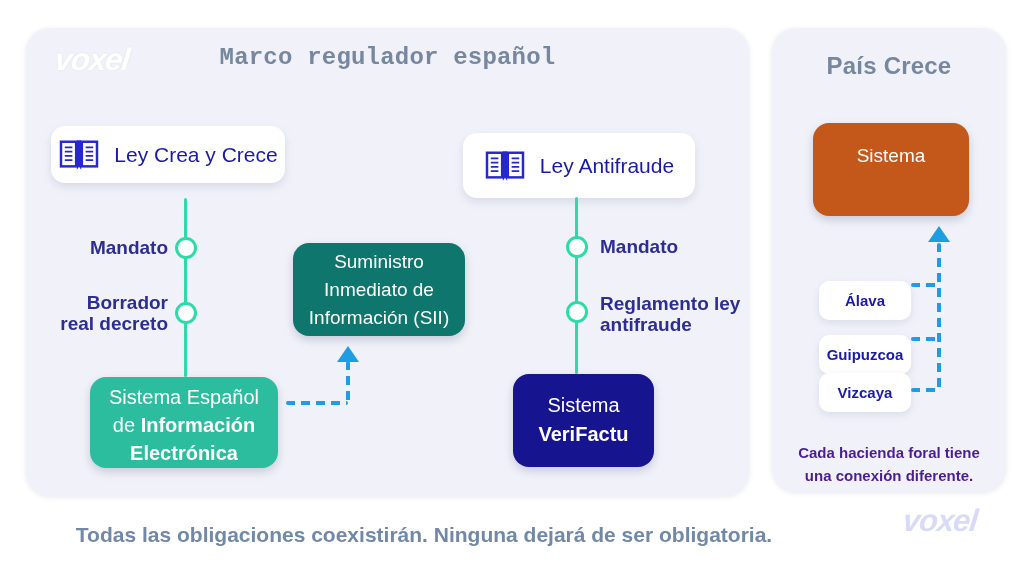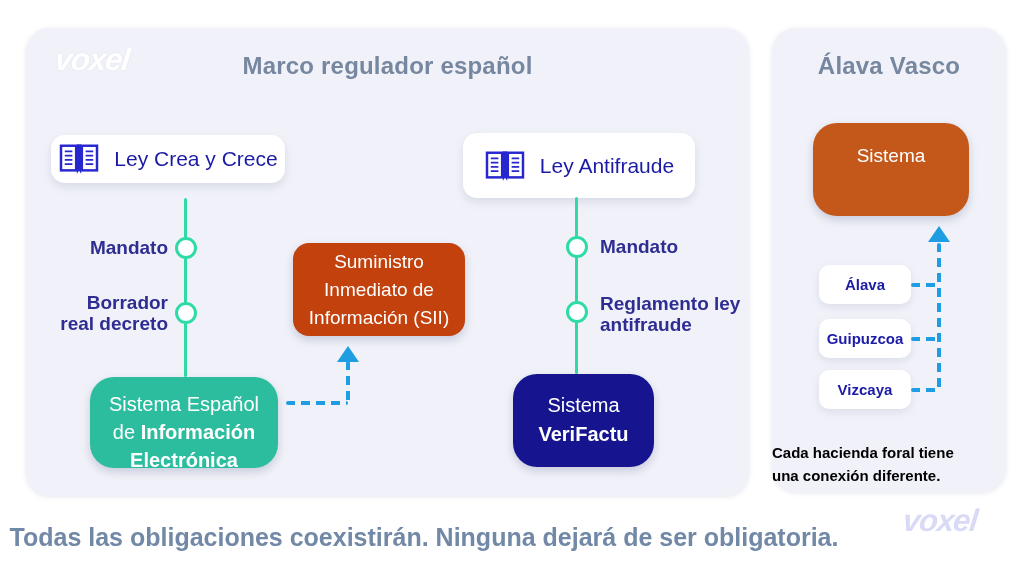--- a/index.html
+++ b/index.html
@@ -6,82 +6,82 @@
   html,body { background:#ffffff; }
   body { font-family:"Liberation Sans", sans-serif; }
   .canvas { position:relative; width:1024px; height:568px; background:#ffffff; overflow:hidden; }
 
   
   .panel { position:absolute; background:#f1f2f9; border-radius:24px; box-shadow:0 1px 5px rgba(120,130,160,0.18); }
   .panel-spain { left:26px; top:28px; width:723px; height:468px; }
   .panel-pv    { left:772px; top:28px; width:234px; height:464px; }
 
   .panel-title { position:absolute; font-size:24px; font-weight:bold; color:#76879f; text-align:center; letter-spacing:0.2px; }
-  .title-spain { left:26px; top:52px; width:723px; }
+  .title-spain { left:26px; top:44px; width:723px;font-family:Liberation Mono, monospace; }
   .title-pv    { left:772px; top:52px; width:234px; }
 
   
   .wordmark { position:absolute; font-style:italic; font-weight:bold; letter-spacing:-1px; transform:skewX(-6deg); }
   .wordmark-top { left:55px; top:42px; font-size:31px; color:#ffffff; text-shadow:0 0 2px rgba(220,222,235,0.9); }
   .wordmark-bottom { left:903px; top:503px; font-size:31px; color:#d9daf6; }
 
   
   .law-card { position:absolute; background:#ffffff; border-radius:14px; box-shadow:0 4px 10px rgba(100,110,150,0.18);
               display:flex; align-items:center; justify-content:center; gap:14px; }
-  .law-crea { left:51px; top:135px; width:234px; height:48px; }
+  .law-crea { left:51px; top:126px; width:234px; height:57px; }
   .law-anti { left:463px; top:133px; width:232px; height:65px;text-align:center; }
   .law-label { font-size:21px; color:#1b1ba6; white-space:nowrap; }
 
   
   .tl-line { position:absolute; width:3px; background:#2edba6; border-radius:2px; }
   .tl-line-crea { left:184px; top:198px; height:179px; }
   .tl-line-anti { left:575px; top:197px; height:177px; }
   .tl-circle { position:absolute; width:22px; height:22px; border:3px solid #2edba6; border-radius:50%; background:#ffffff; }
   .milestone { position:absolute; font-size:19px; font-weight:bold; color:#2e2d91; line-height:21px; }
 
   
-  .sys-box { position:absolute; border-radius:24px; color:#ffffff; text-align:center;
+  .sys-box { position:absolute; border-radius:16px; color:#ffffff; text-align:center;
              box-shadow:0 4px 10px rgba(90,100,140,0.28); }
-  .box-efactura { left:90px;  top:377px; width:188px; height:91px; background:#2cbc9e; font-size:20px; line-height:28px; padding-top:13px; }
-  .box-sii      { left:293px; top:243px; width:172px; height:93px; background:#c2410c; font-size:19px; line-height:28px; padding-top:5px; border-radius:16px; }
+  .box-efactura { left:90px;  top:377px; width:188px; height:91px; background:#2cbc9e; font-size:20px; line-height:28px; padding-top:6px; }
+  .box-sii      { left:293px; top:243px; width:172px; height:93px; background:#0f766e; font-size:19px; line-height:28px; padding-top:5px; border-radius:16px; }
   .box-verifactu{ left:513px; top:374px; width:141px; height:93px; background:#16158f; font-size:20px; line-height:29px; padding-top:17px; }
   .box-ticketbai{ left:813px; top:123px; width:156px; height:93px; background:#c3581a; font-size:19px; line-height:28px; padding-top:19px; }
   .bold { font-weight:bold; }
 
   
   .dash-h { position:absolute; height:4px; background:repeating-linear-gradient(90deg, #1f9de2 0 9px, transparent 9px 15px); border-radius:2px; }
   .dash-v { position:absolute; width:4px;  background:repeating-linear-gradient(180deg, #1f9de2 0 9px, transparent 9px 15px); border-radius:2px; }
   .arrow-up { position:absolute; width:0; height:0; border-left:11px solid transparent; border-right:11px solid transparent; border-bottom:16px solid #1f9de2; }
 
   .sii-note { position:absolute; left:383px; top:352px; font-size:15px; font-weight:bold; color:#2d2c91; line-height:21px; }
 
   
   .prov-card { position:absolute; left:819px; width:92px; height:39px; background:#ffffff; border-radius:10px;
-               box-shadow:0 3px 8px rgba(100,110,150,0.16); display:flex; align-items:center; justify-content:center; }
+               box-shadow:0 3px 8px rgba(100,110,150,0.16); display:flex; align-items:center; justify-content:center;margin-top:16px; }
   .prov-label { font-size:15px; font-weight:bold; color:#1b1ba6; }
 
-  .pv-note { position:absolute; left:772px; top:441px; width:234px; 
-             font-size:15px; font-weight:bold; color:#000000; line-height:23px; }
+  .pv-note { position:absolute; left:772px; top:441px; width:234px; text-align:center;
+             font-size:15px; font-weight:bold; color:#4c1d95; line-height:23px; }
 
   .footer-caption { position:absolute; left:0; top:523px; width:848px; text-align:center;
-                    font-size:25px; font-weight:bold; color:#7188a6; }
+                    font-size:21px; font-weight:bold; color:#7188a6; }
 
   .book-icon { flex:0 0 auto; }
 </style>
 </head>
 <body>
 
 <div class="canvas">
 
   <div class="panel panel-spain"></div>
   <div class="panel panel-pv"></div>
 
   <div class="wordmark wordmark-top">voxel</div>
   <div class="panel-title title-spain">Marco regulador español</div>
-  <div class="panel-title title-pv">Álava Vasco</div>
+  <div class="panel-title title-pv">País Crece</div>
 
   <div class="law-card law-crea">
     <svg class="book-icon" width="42" height="36" viewBox="0 0 44 38" fill="none">
       <rect x="3" y="5" width="16" height="26" stroke="#2727cf" stroke-width="2.6"></rect>
       <rect x="25" y="5" width="16" height="26" stroke="#2727cf" stroke-width="2.6"></rect>
       <path d="M7 11h8M7 15.5h8M7 20h8M7 24.5h8" stroke="#2727cf" stroke-width="1.8"></path>
       <path d="M29 11h8M29 15.5h8M29 20h8M29 24.5h8" stroke="#2727cf" stroke-width="1.8"></path>
       <path d="M19.7 3.5h4.6v31l-2.3-3.2-2.3 3.2z" fill="#2727cf"></path>
     </svg>
     <span class="law-label">Ley Crea y Crece</span>
@@ -144,21 +144,21 @@
 
   <div class="arrow-up" style="left:928px; top:226px;"></div>
   <div class="dash-v" style="left:937px; top:243px; height:147px;"></div>
 
   <div class="prov-card" style="top:265px;">
     <span class="prov-label">Álava</span>
   </div>
   <div class="prov-card" style="top:319px;justify-content:center;">
     <span class="prov-label">Guipuzcoa</span>
   </div>
-  <div class="prov-card" style="top:370px;">
+  <div class="prov-card" style="top:357px;">
     <span class="prov-label">Vizcaya</span>
   </div>
 
   <div class="dash-h" style="left:911px; top:283px; width:28px;"></div>
   <div class="dash-h" style="left:911px; top:337px; width:28px;"></div>
   <div class="dash-h" style="left:911px; top:388px; width:28px;"></div>
 
   <div class="pv-note">
     <div>Cada hacienda foral tiene</div>
     <div>una conexión diferente.</div>

